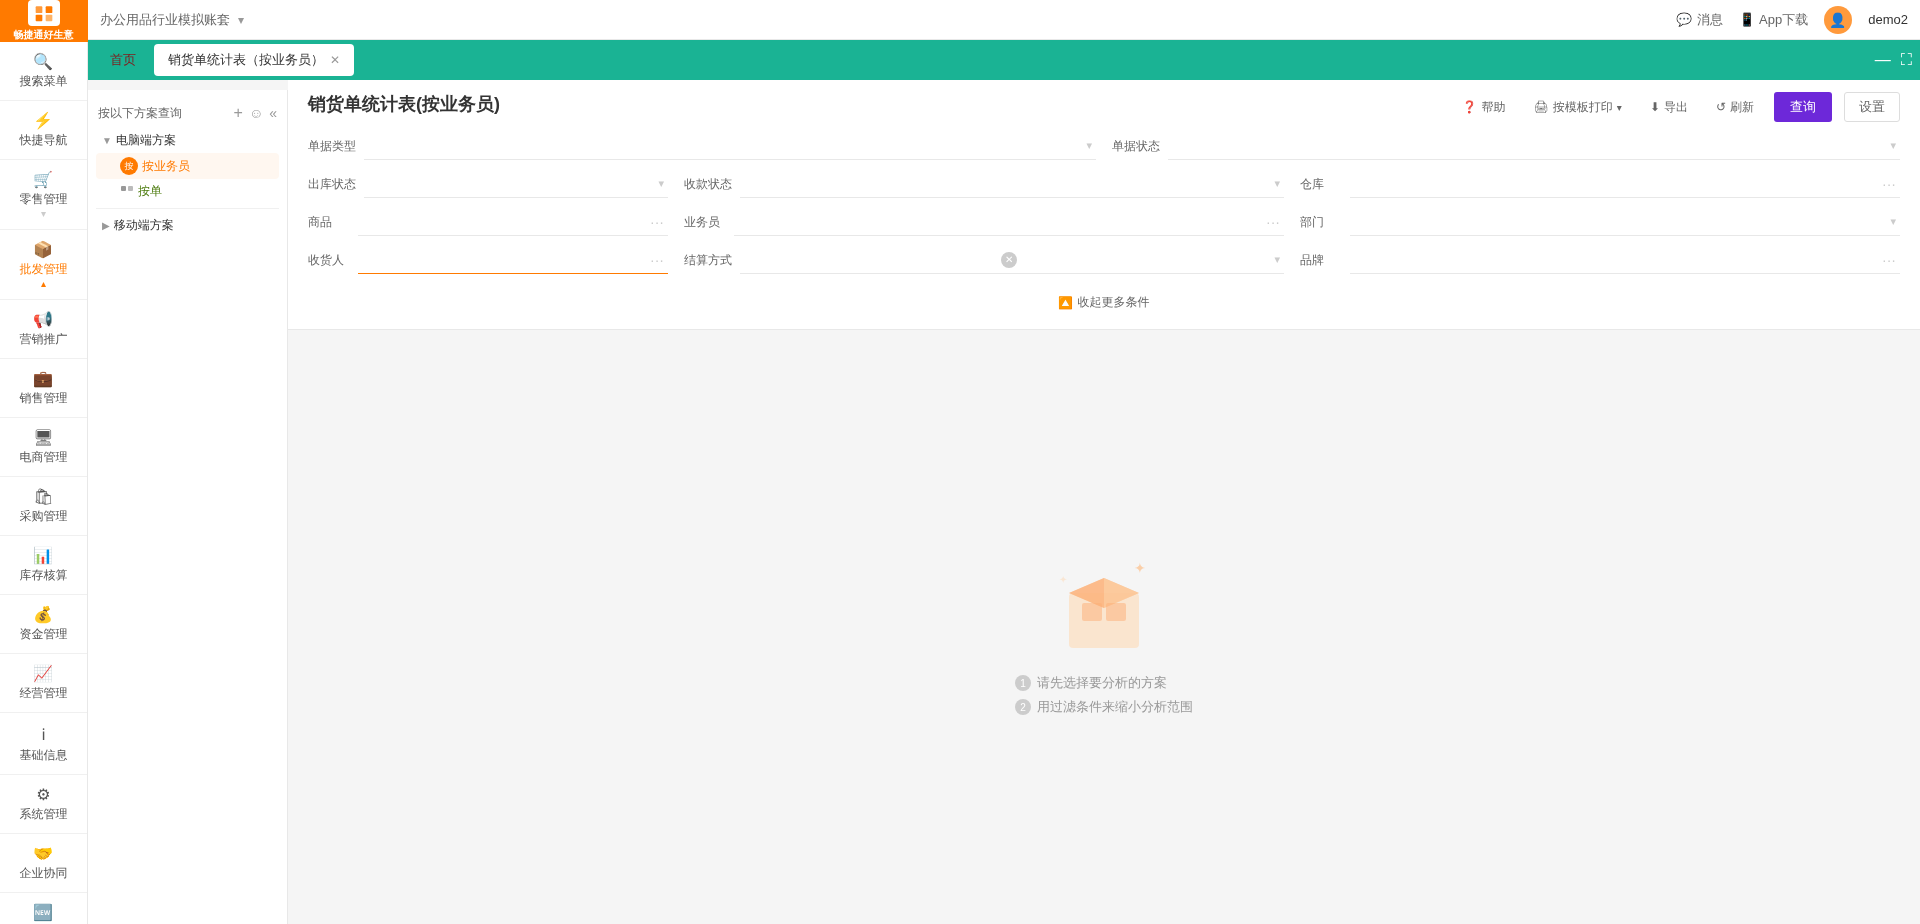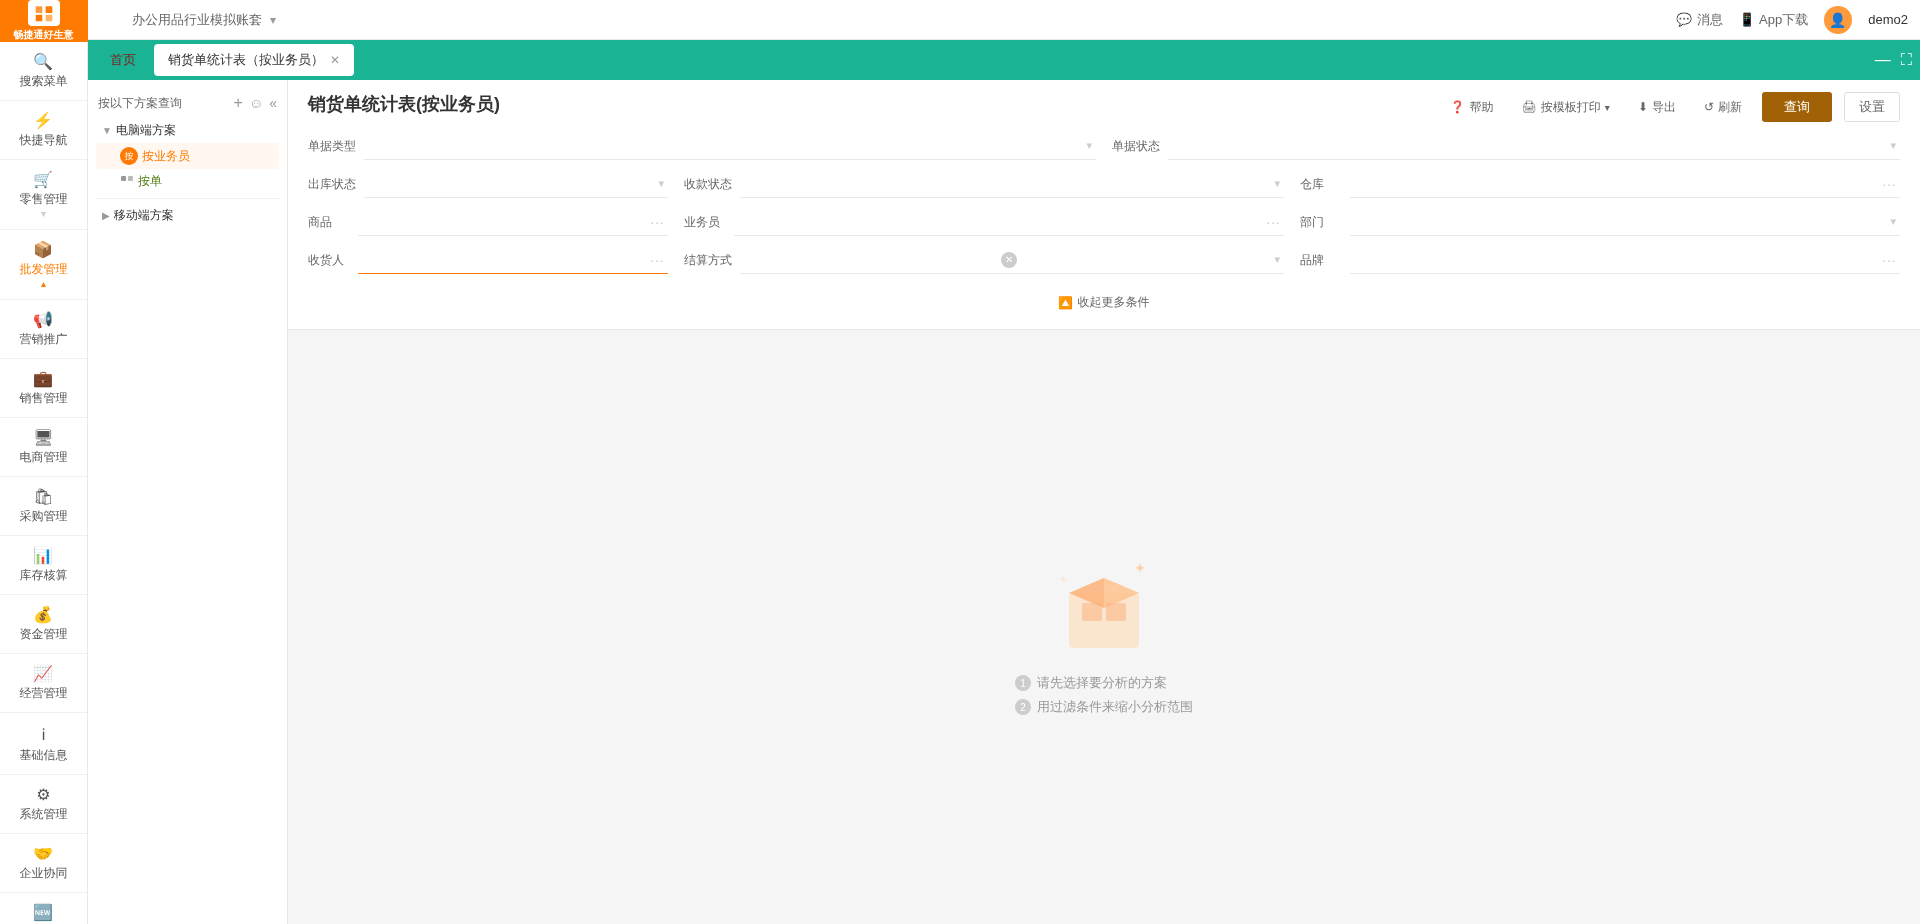--- a/index.html
+++ b/index.html
@@ -73,21 +73,21 @@
       align-items: center;
       padding: 0 12px;
       border-bottom: 1px solid #e8e8e8;
       justify-content: space-between;
     }
     .topbar-left {
       display: flex;
       align-items: center;
       gap: 8px;
     }
-    .topbar-title { font-size: 13px; color: #666; margin-left: 32px; }
+    .topbar-title { font-size: 13px; color: #666; }
     .topbar-dropdown { font-size: 12px; color: #999; cursor: pointer; }
 
     .topbar-right {
       display: flex;
       align-items: center;
       gap: 16px;
     }
     .topbar-action {
       display: flex;
       align-items: center;
@@ -144,20 +144,21 @@
 
     
     .left-panel {
       width: 200px;
       background: #fff;
       border-right: 1px solid #e8e8e8;
       display: flex;
       flex-direction: column;
       flex-shrink: 0;
       padding: 8px 0;
+      margin-top: 10px;
     }
     .panel-header {
       display: flex;
       align-items: center;
       justify-content: space-between;
       padding: 6px 10px;
       font-size: 12px;
       color: #666;
     }
     .panel-header-actions {
@@ -230,24 +231,24 @@
       display: flex;
       align-items: center;
       gap: 4px;
       font-size: 12px;
       color: #666;
       cursor: pointer;
       padding: 4px 8px;
       border-radius: 3px;
     }
     .btn-primary {
-      background: #a16207;
+      background: #6d28d9;
       color: #fff;
       border: none;
-      padding: 6px 22px;
+      padding: 6px 16px;
       border-radius: 3px;
       cursor: pointer;
       font-size: 13px;
     }
     .btn-secondary {
       background: #fff;
       color: #666;
       border: 1px solid #ddd;
       padding: 5px 14px;
       border-radius: 3px;

